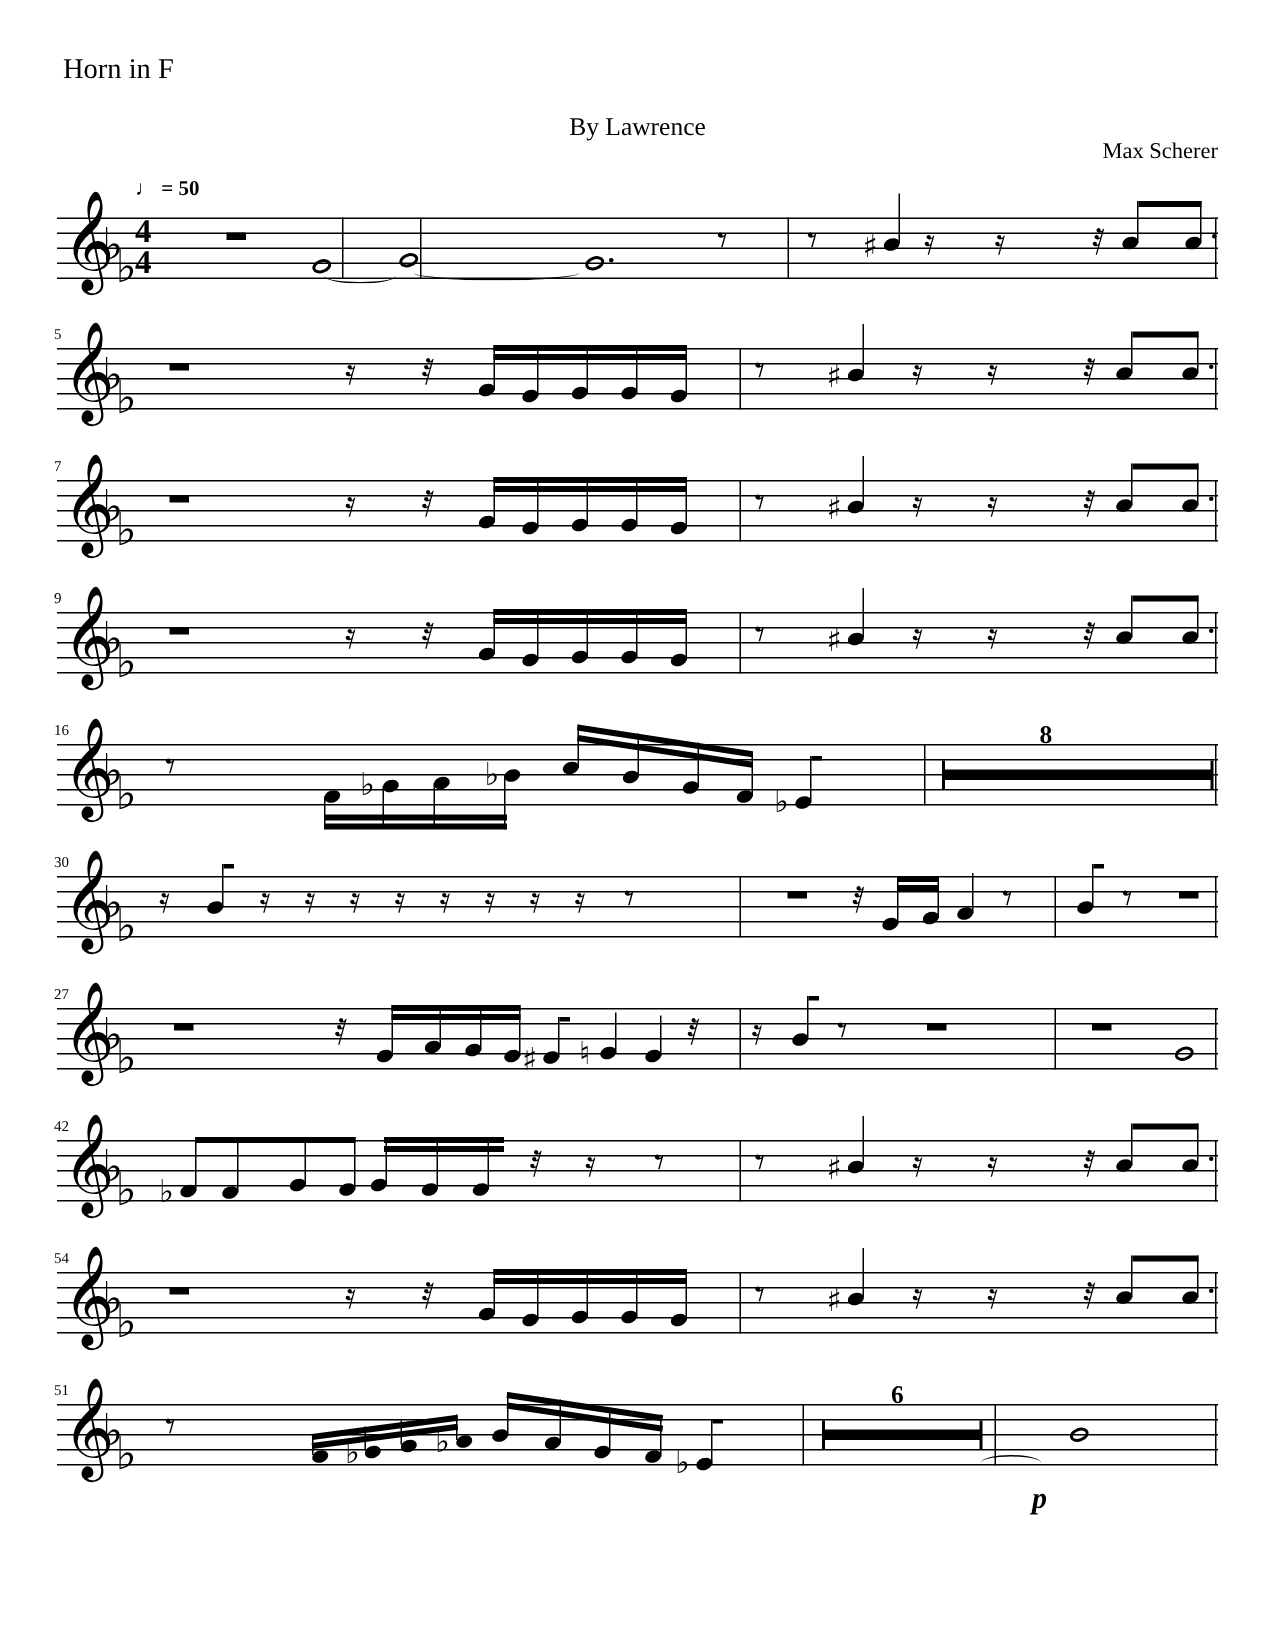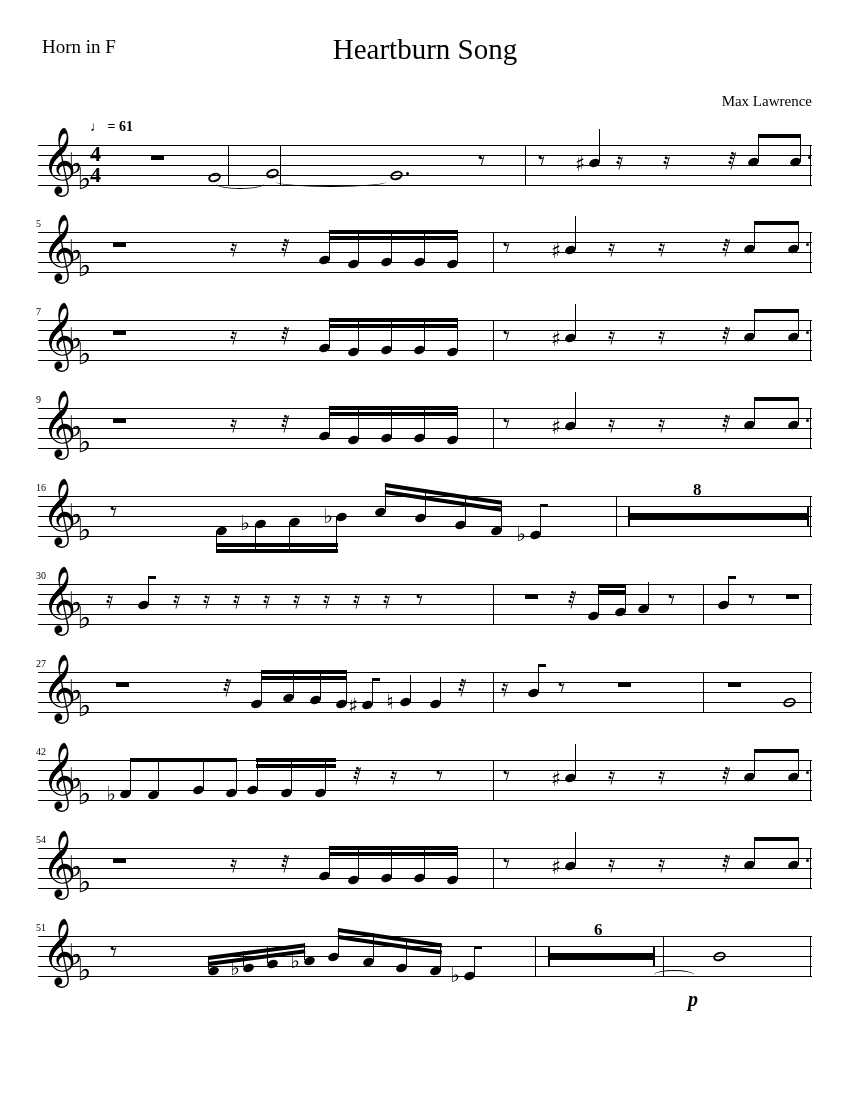--- a/index.html
+++ b/index.html
@@ -244,32 +244,32 @@
     background: #000;
     border-radius: 50%;
   }
 </style>
 </head>
 <body>
 
 <div class="page">
 
   <div class="instrument">Horn in F</div>
-  <div class="title">Heartburn Song</div>
-  <div class="composer">Max Lawrence</div>
+  <div class="subtitle">By Lawrence</div>
+  <div class="composer">Max Scherer</div>
 
   <div class="system" id="sys1" style="top:145px;">
     <div class="staff">
       <div class="ln ln0"></div>
         <div class="ln ln1"></div>
         <div class="ln ln2"></div>
         <div class="ln ln3"></div>
         <div class="ln ln4"></div>
     </div>
-    <div class="tempo"><span>♩</span> <span>= 61</span></div>
+    <div class="tempo"><span>♩</span> <span>= 50</span></div>
     <div class="clef">𝄞</div>
     <div class="keysig" style="left:30px; top:4px;">♭</div>
     <div class="keysig" style="left:39px; top:19px;">♭</div>
     <div class="timesig-top" style="left:52px; top:-1px;">4</div>
     <div class="timesig-bot" style="left:52px; top:20px;">4</div>
 
     <div class="rest-whole" style="left:113px; top:10px;"></div>
     <div class="barline" style="left:190px;"></div>
 
     <div class="nh open" style="left:170px; top:28px;"></div>

